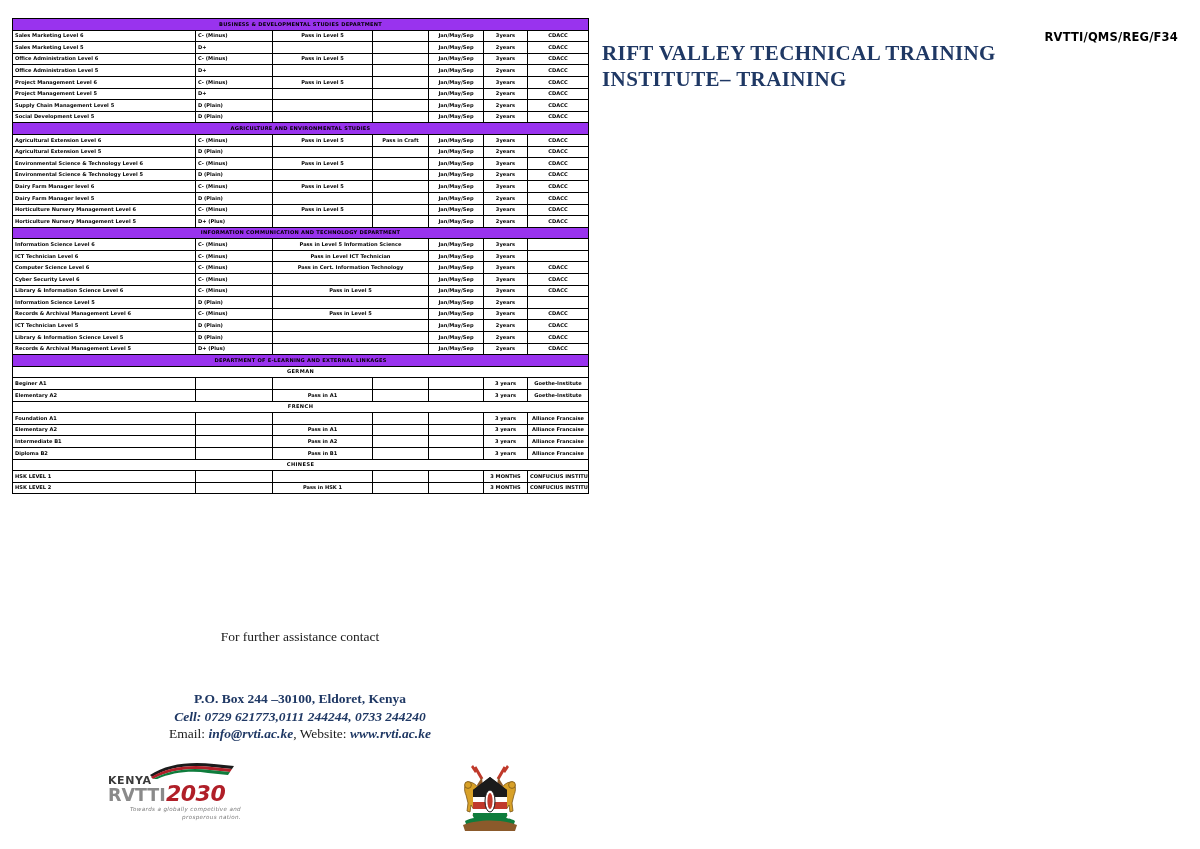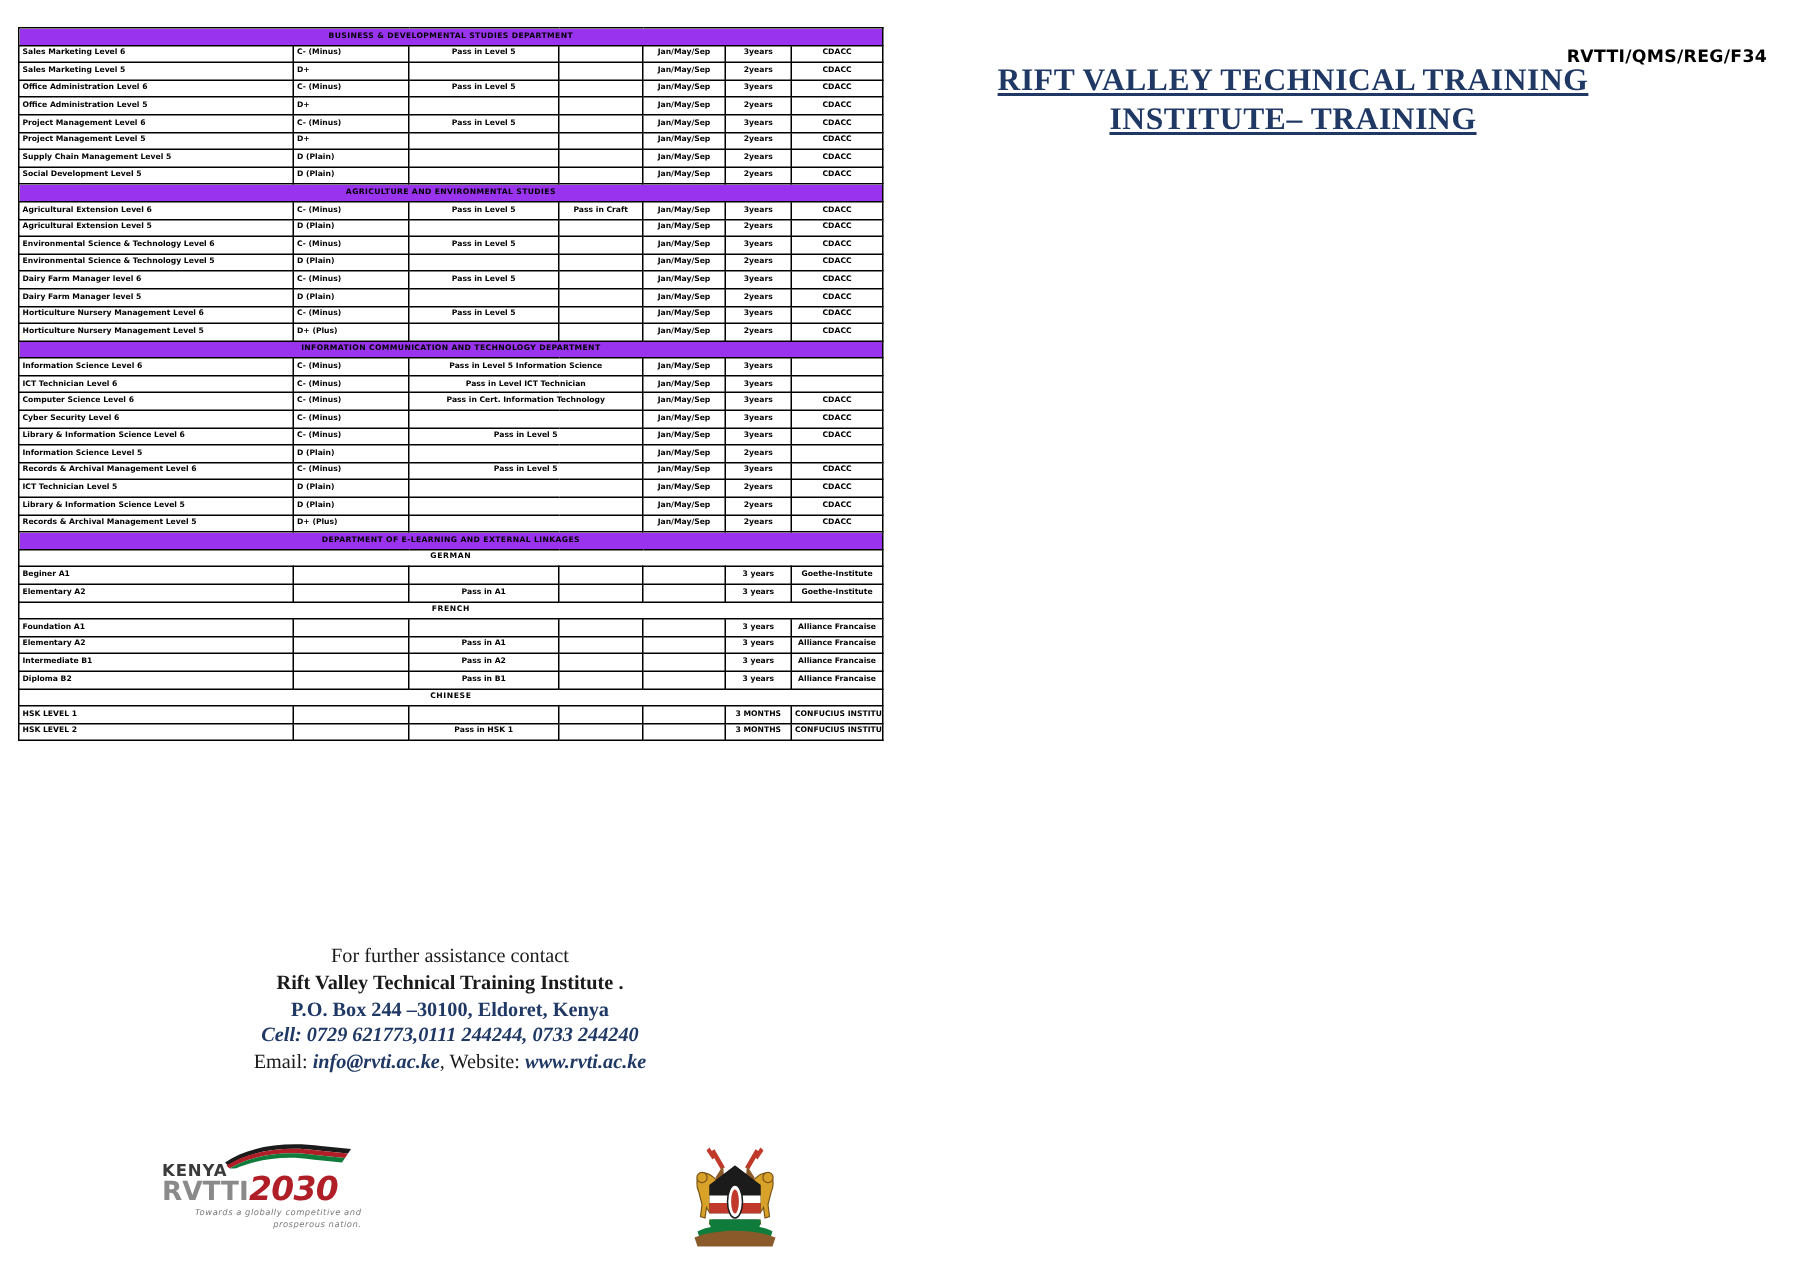--- a/index.html
+++ b/index.html
@@ -66,21 +66,21 @@
   
   #contact {
     position:absolute; left:0; top:628px; width:600px;
     text-align:center;
     font-family:"Liberation Serif", serif;
     color:#1f3864;
   }
   #contact .ln { line-height:1.32; }
   #contact .l1 { font-size:13.5px; color:#1a1a1a; }
   #contact .l2 { font-size:13.5px; font-weight:bold; color:#1a1a1a; }
-  #contact .l3 { font-size:13.5px; font-weight:bold; color:#1f3864; }
+  #contact .l3 { font-size:13.5px; font-weight:bold; color:#1f3864;margin-top:44px; }
   #contact .l4 { font-size:13.5px; font-weight:bold; color:#1f3864;font-style:italic; }
   #contact .l5 { font-size:13.5px; color:#1a1a1a; }
   #contact .l5 .em { font-style:italic; font-weight:bold; color:#1f3864; }
 
   
   #vision2030 {
     position:absolute; left:108px; top:762px; width:128px; height:58px;text-align:right;
   }
   #v30-flagribbon { position:absolute; left:40px; top:0px; width:88px; height:17px; }
   #v30-kenya {
@@ -112,24 +112,23 @@
   #right-panel { position:absolute; left:592px; top:0; width:600px; height:722px; }
 
   #form-code {
     position:absolute; right:14px; top:30px;
     font-family:"DejaVu Sans", sans-serif;
     font-size:11.5px; font-weight:bold; color:#000;
     letter-spacing:.2px;
   }
   #inst-title {
     position:absolute; left:10px; top:40px; width:520px;
-    text-align:center;
     font-family:"Liberation Serif", serif;
     font-size:21px; font-weight:bold; color:#1f3864;
-    line-height:1.26; letter-spacing:.4px;text-decoration:underline;
+    line-height:1.26; letter-spacing:.4px;
   }
 </style>
 </head>
 <body>
 
 <div id="left-panel">
 
   <div id="course-table-wrap">
     <table class="ct">
       <colgroup>
@@ -458,21 +457,20 @@
             <td class="c-intake"></td>
             <td class="c-dur">3 MONTHS</td>
             <td class="c-exam">CONFUCIUS INSTITUTE CHINA</td>
           </tr>
         </tbody>
     </table>
   </div>
 
   <div id="contact">
     <div class="ln l1">For further assistance contact</div>
-    <div class="ln l2">Rift Valley Technical Training Institute .</div>
     <div class="ln l3">P.O. Box 244 –30100, Eldoret, Kenya</div>
     <div class="ln l4">Cell: 0729 621773,0111 244244, 0733 244240</div>
     <div class="ln l5">
       <span>Email: </span><span class="em">info@rvti.ac.ke</span><span>, Website: </span><span class="em">www.rvti.ac.ke</span>
     </div>
   </div>
 
   <div id="vision2030">
     <svg id="v30-flagribbon" viewBox="0 0 88 17">
       <path d="M2 13 C18 2, 42 -1, 66 2 L86 4 L84 7 L64 5 C42 2, 19 5, 4 15 Z" fill="#1b1b1b"></path>

